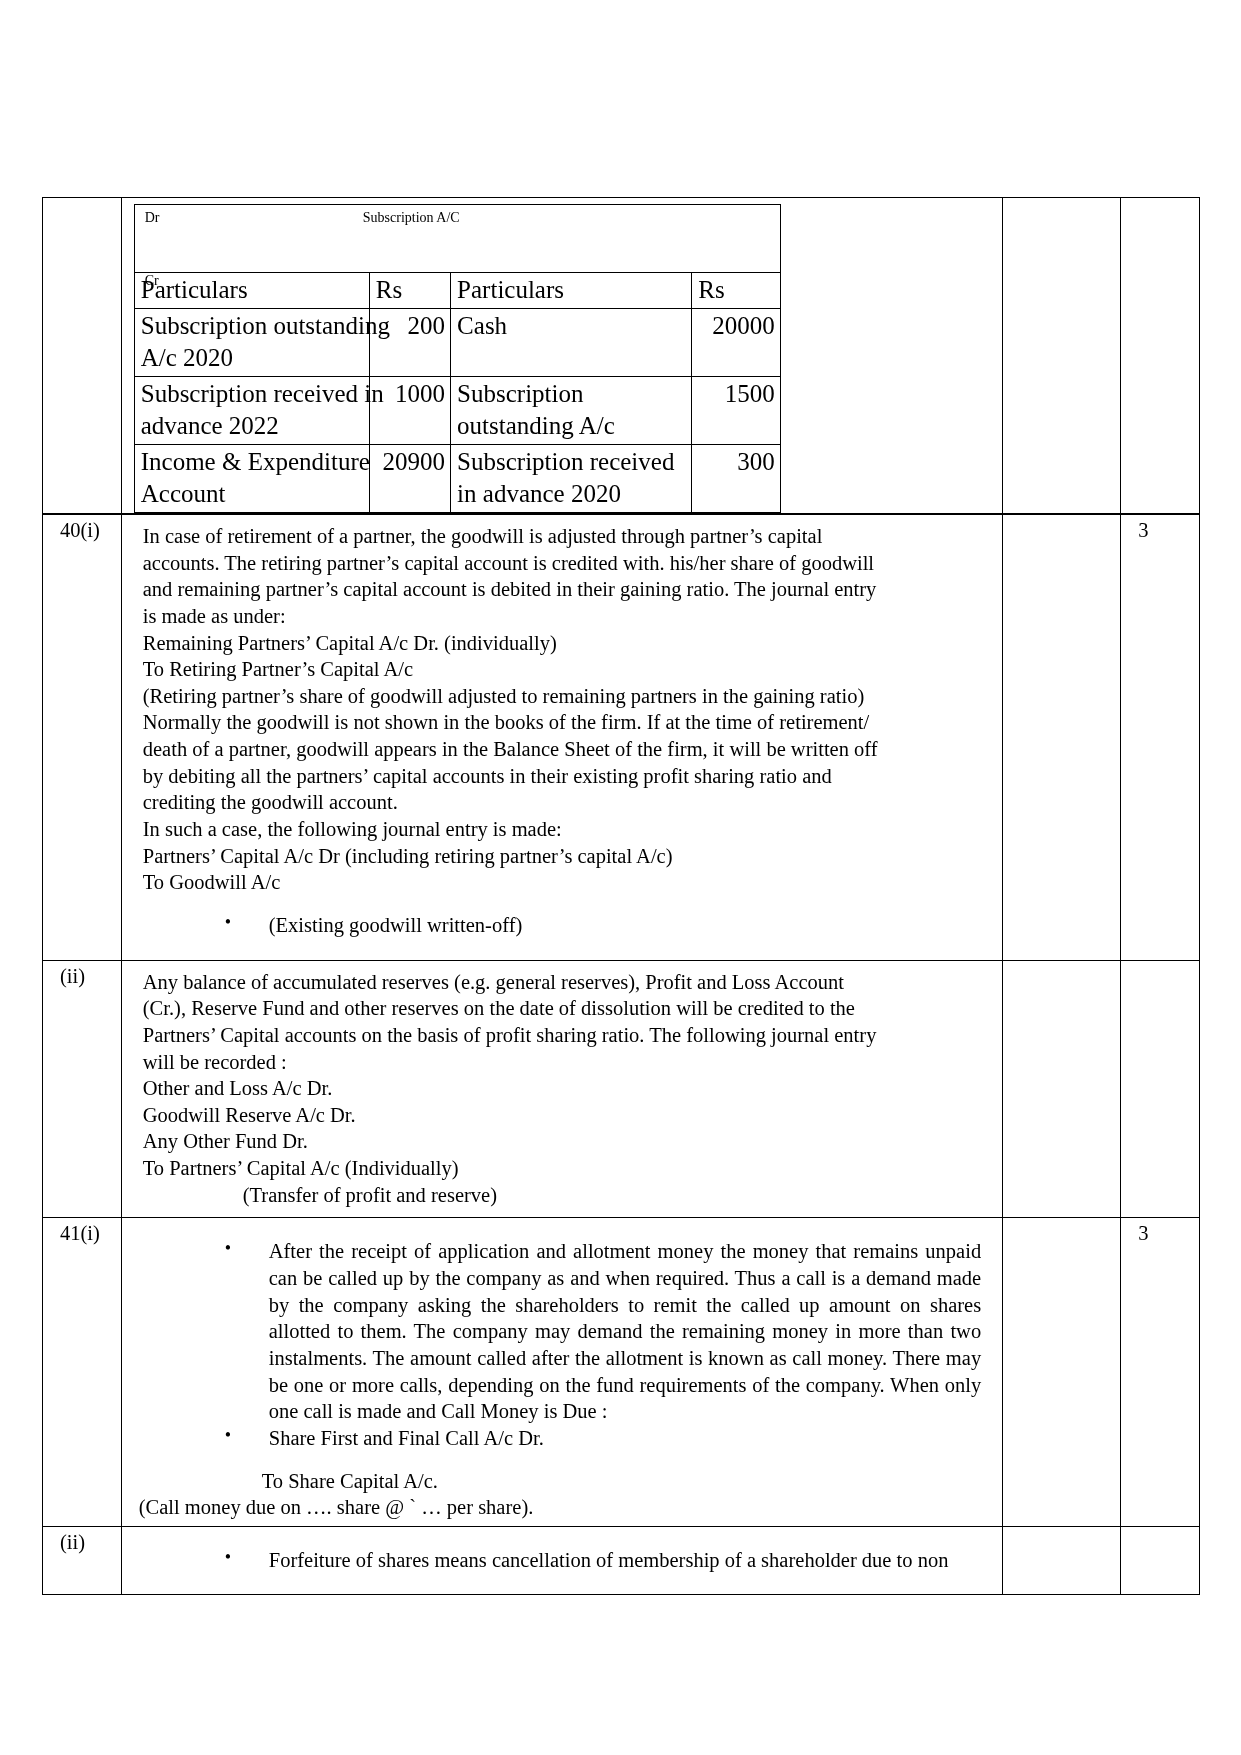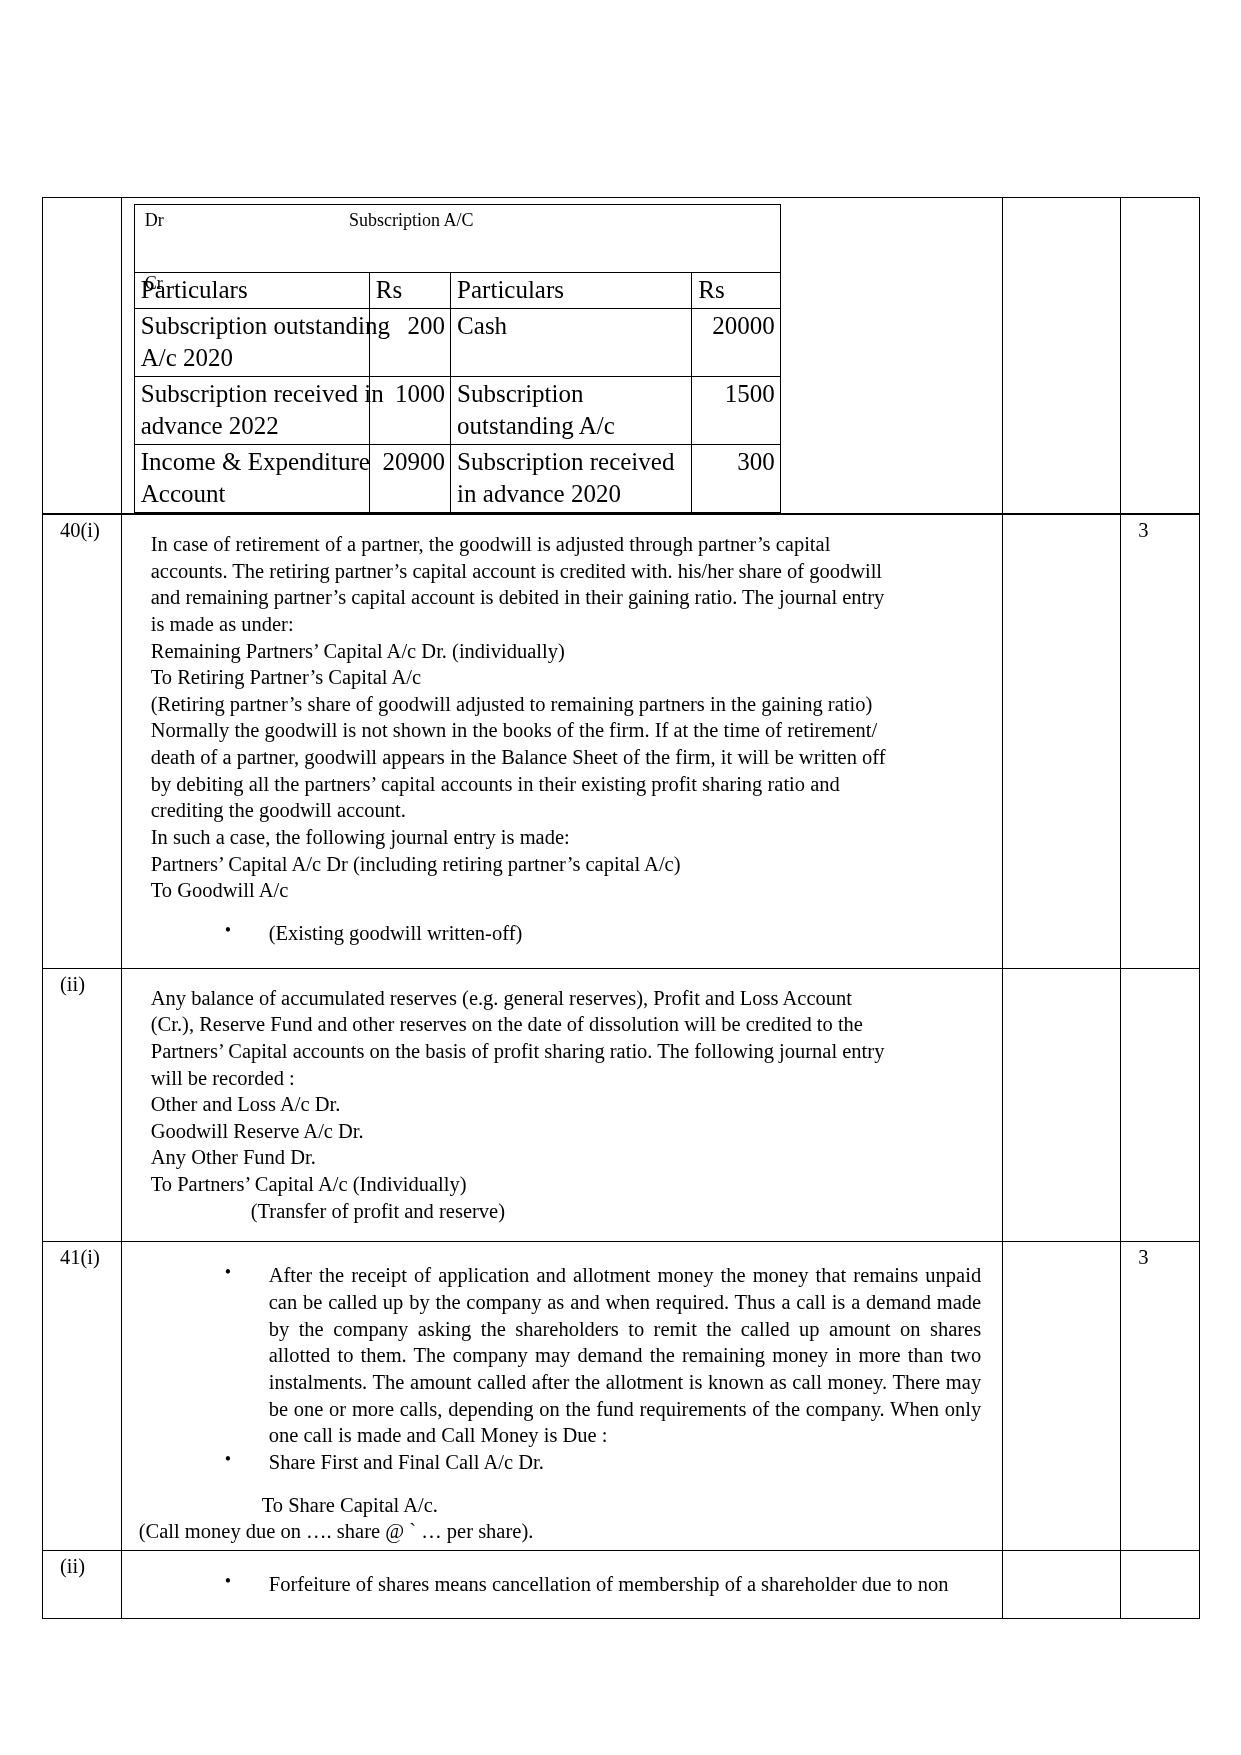--- a/index.html
+++ b/index.html
@@ -54,21 +54,21 @@
   .ledger-wrap {
     padding: 6px 0 0 12px;
   }
   .ledger-head {
     width: 647px;
     border: 1.2px solid #000;
     border-bottom: none;
     box-sizing: border-box;
     height: 68px;
     position: relative;
-    font-size: 18px;
+    font-size: 14px;
   }
   .ledger-head .dr {
     position: absolute; left: 10px; top: 4px;
   }
   .ledger-head .cr {
     position: absolute; left: 10px; top: 31px; margin-top: 36px;
   }
   .ledger-head .title {
     position: absolute; left: 8px; right: 0; top: 4px;
     text-align: center;
@@ -90,21 +90,21 @@
   .lc-p1 { width: 231px; }
   .lc-a1 { width: 80px;  }
   .lc-p2 { width: 237px; }
   .lc-a2 { width: 87px;  }
   .amt { text-align: right; vertical-align: bottom; padding-right: 7px; }
   .btm { vertical-align: bottom; }
   .two-line { height: 54px; }
   .tot-row td { height: 30px; }
 
   
-  .para { margin: 12px; }
+  .para { margin: 4px; }
   .line { white-space: nowrap; }
   .indent2 { padding-left: 100px; }
   .indent3 { padding-left: 123px; }
 
   ul.bl {
     margin: 16px;
     padding: 0 0 0 70px;
     list-style: none;
   }
   ul.bl > li {

